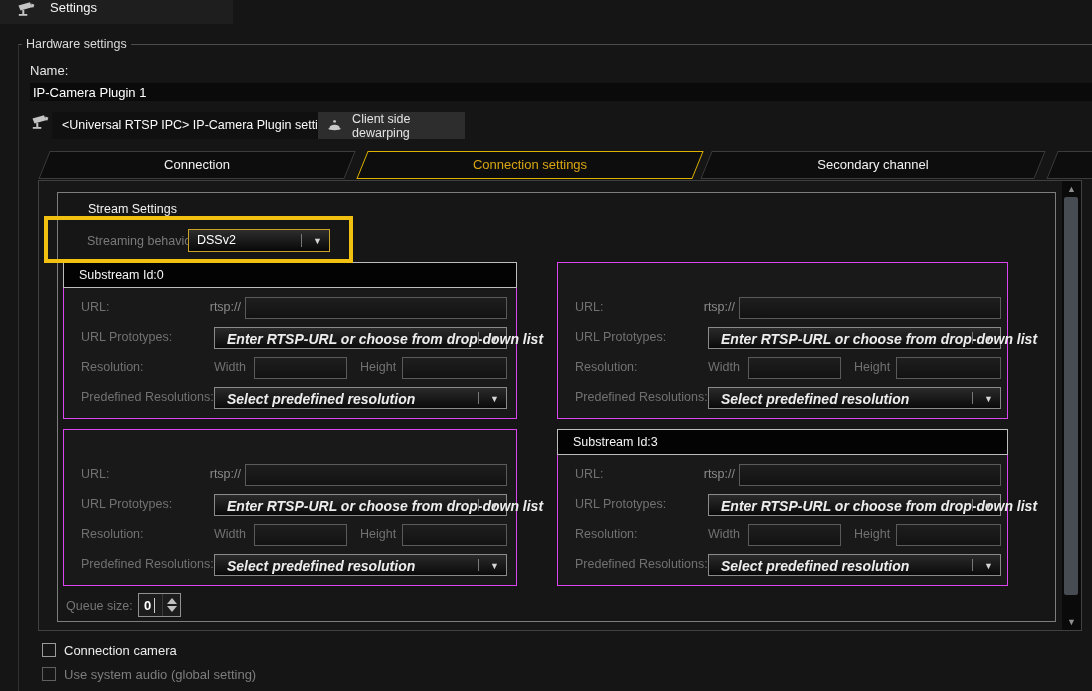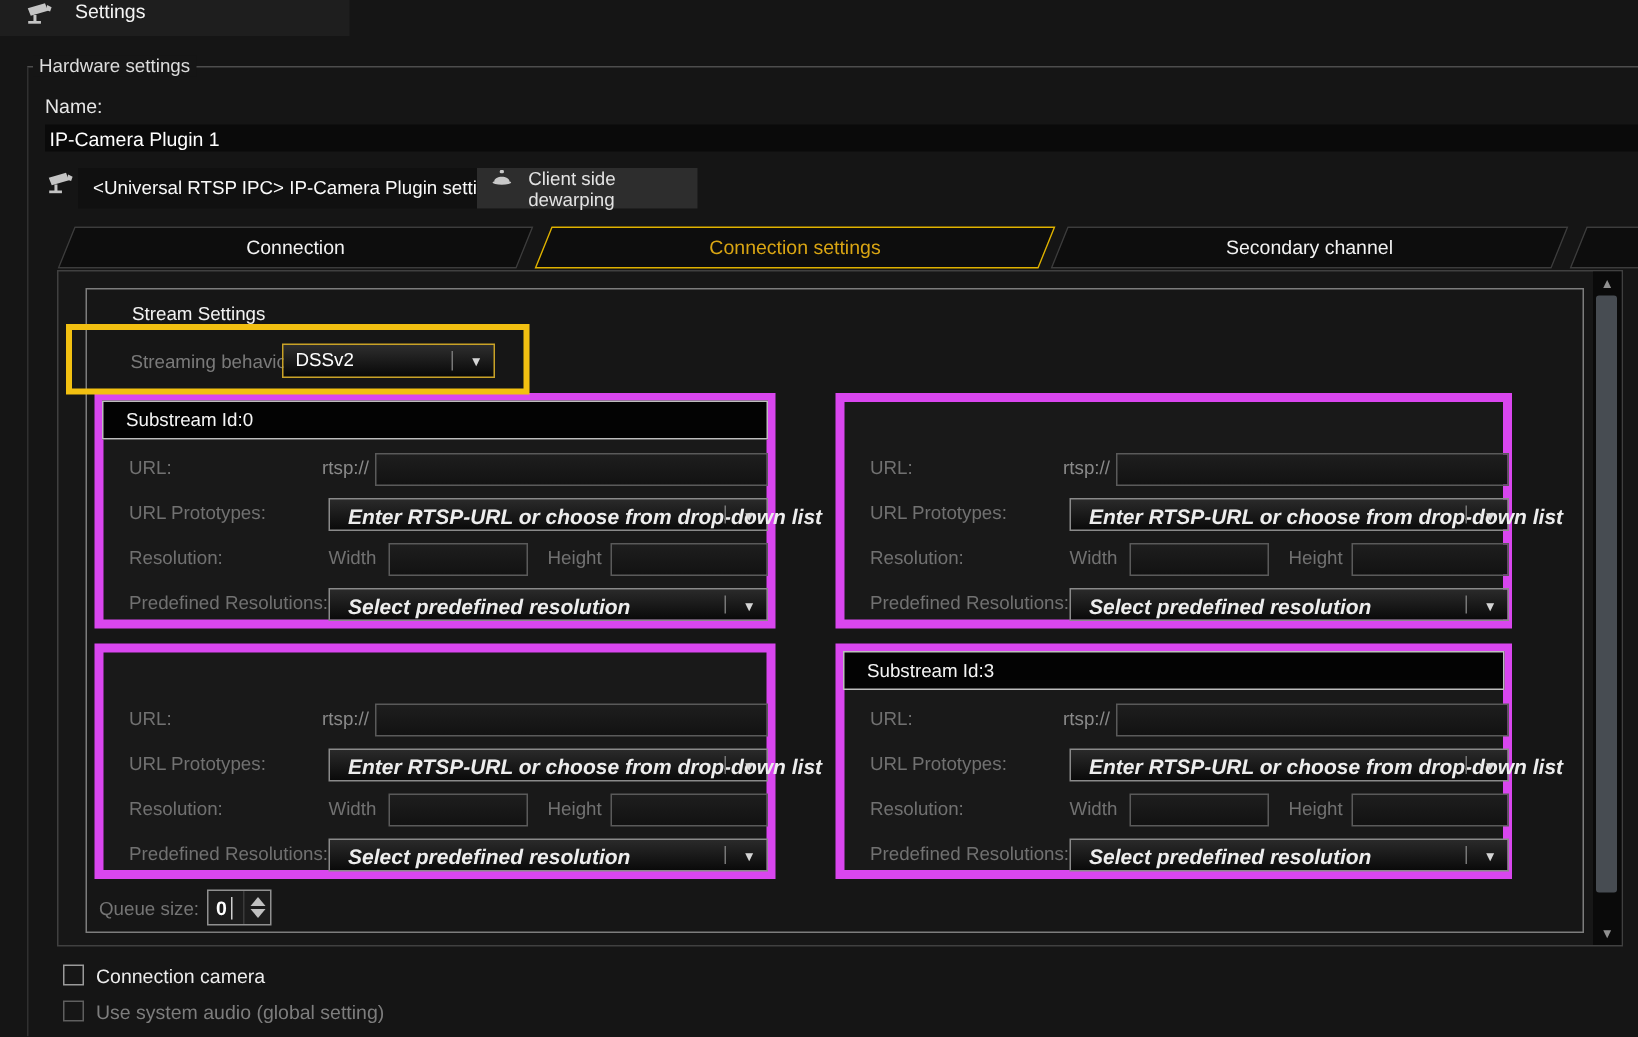--- a/index.html
+++ b/index.html
@@ -37,21 +37,21 @@
 
   
   .plugin-ico { position:absolute; left:30px; top:113px; }
   .plugin-tab {
     position:absolute; left:52px; top:112px; height:27px;
     background:#101010; padding:0 10px; line-height:27px;
     font-size:12.5px; color:#fafafa;
   }
   .dewarp-tab {
     position:absolute; left:318px; top:112px; height:27px; width:147px;
-    background:#2d2d2d; display:flex; 
+    background:#2d2d2d; display:flex; align-items:center;
     font-size:12.5px; color:#e3e3e3;
   }
   .dewarp-tab svg { margin:0 10px 0 9px; }
 
   
   .tabbar { position:absolute; left:38px; top:150px; width:1054px; height:30px; overflow:hidden; }
   .tab {
     position:absolute; top:1px; height:28px;
     background:#0d0d0d; border:1px solid #3c3c3c;
     transform:skewX(-22deg); cursor:pointer;
@@ -93,21 +93,21 @@
   .dd-sep { position:absolute; right:27px; top:4px; bottom:4px; width:1px; background:#777; }
   .dd-arrow { position:absolute; right:7px; top:6px; font-size:9px; color:#d5d5d5; }
 
   
   .annotation {
     position:absolute; left:44px; top:216px; width:309px; height:47px;
     border:4px solid #f2c011; z-index:10; pointer-events:none;
   }
 
   
-  .panel { position:absolute; width:454px; height:157px; background:#191919; border:6px solid #d946ef; }
+  .panel { position:absolute; width:454px; height:157px; background:#191919; border:1px solid #d946ef; }
   .panel.p0 { left:63px;  top:262px; }
   .panel.p1 { left:557px; top:262px; width:451px; }
   .panel.p2 { left:63px;  top:429px; }
   .panel.p3 { left:557px; top:429px; width:451px; }
 
   .panel-hd {
     position:absolute; left:-1px; top:-1px; right:-1px; height:26px;
     background:#030303; border:1px solid #bdbdbd;
     line-height:24px; padding-left:15px; font-size:12.5px; color:#f5f5f5;
   }

